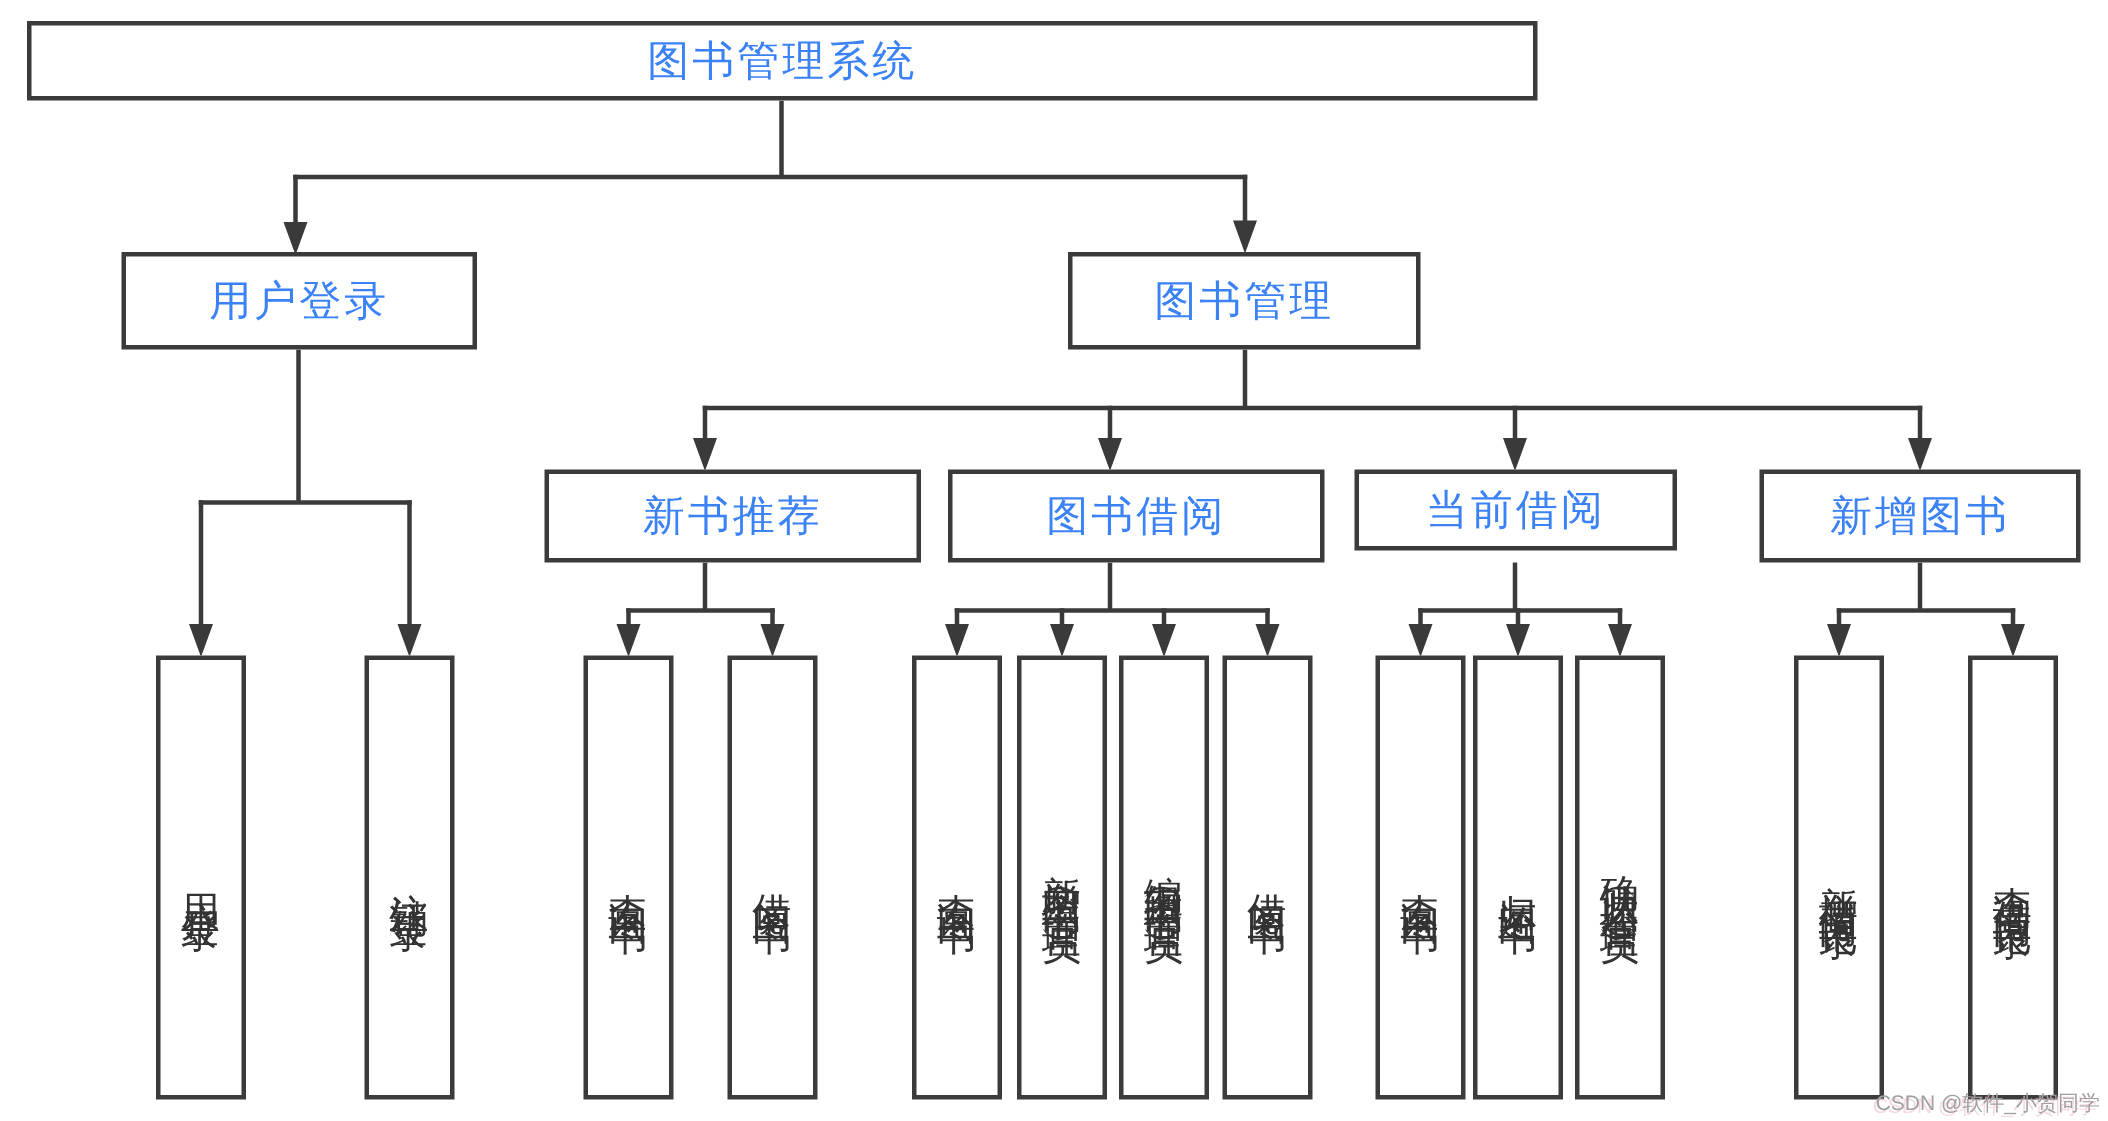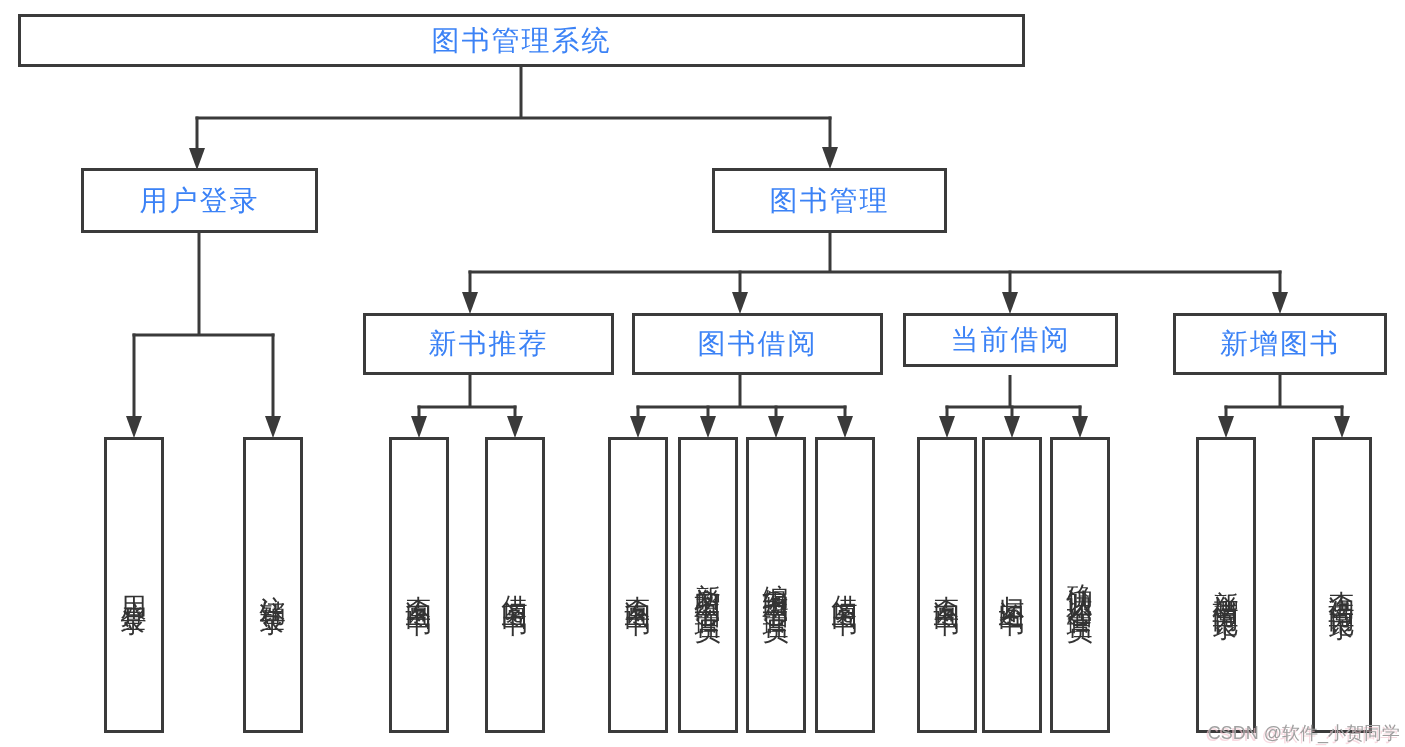--- a/index.html
+++ b/index.html
@@ -68,21 +68,21 @@
   .leaf-8  { left: 917px; }
   .leaf-9  { left: 982px; }
   .leaf-10 { left: 1050px; }
   .leaf-11 { left: 1196px; }
   .leaf-12 { left: 1312px; }
   .watermark {
     position: absolute;
     right: 5px;
     bottom: 2px;
     z-index: 3;
-    font-size: 18px;
+    font-size: 14px;
     color: #a0a0a0;
     text-shadow: -2px 2px 0 rgba(242, 196, 207, 0.65);
     white-space: nowrap;
   }
 </style>
 </head>
 <body>
 
 <svg id="connectors" width="1405" height="747" viewBox="0 0 1405 747">
   <g stroke="#3a3a3a" stroke-width="3" fill="none">

